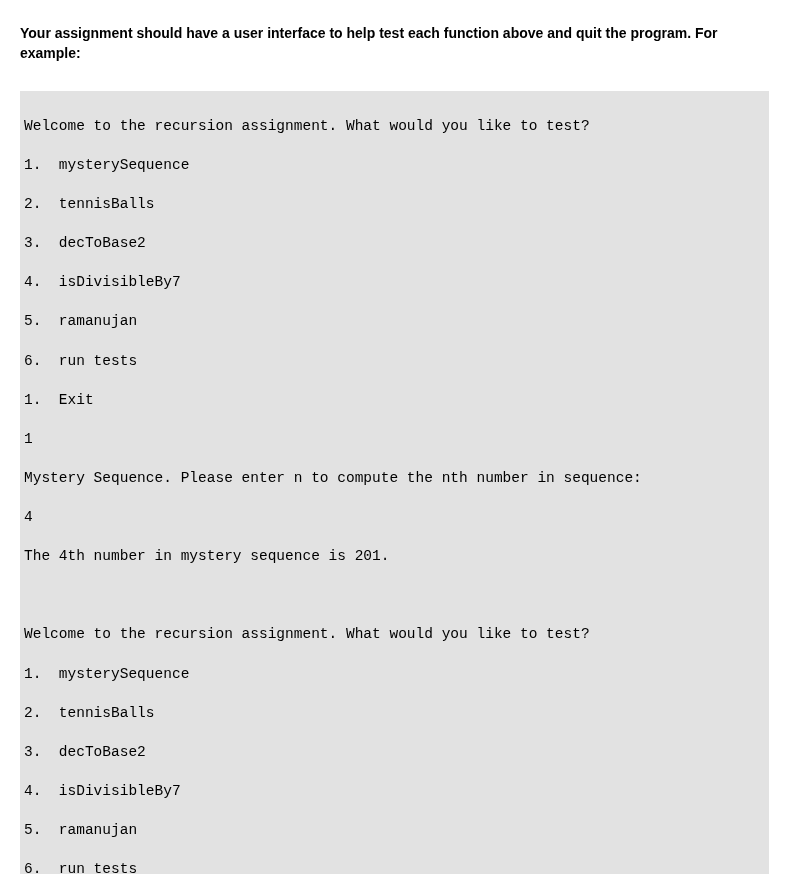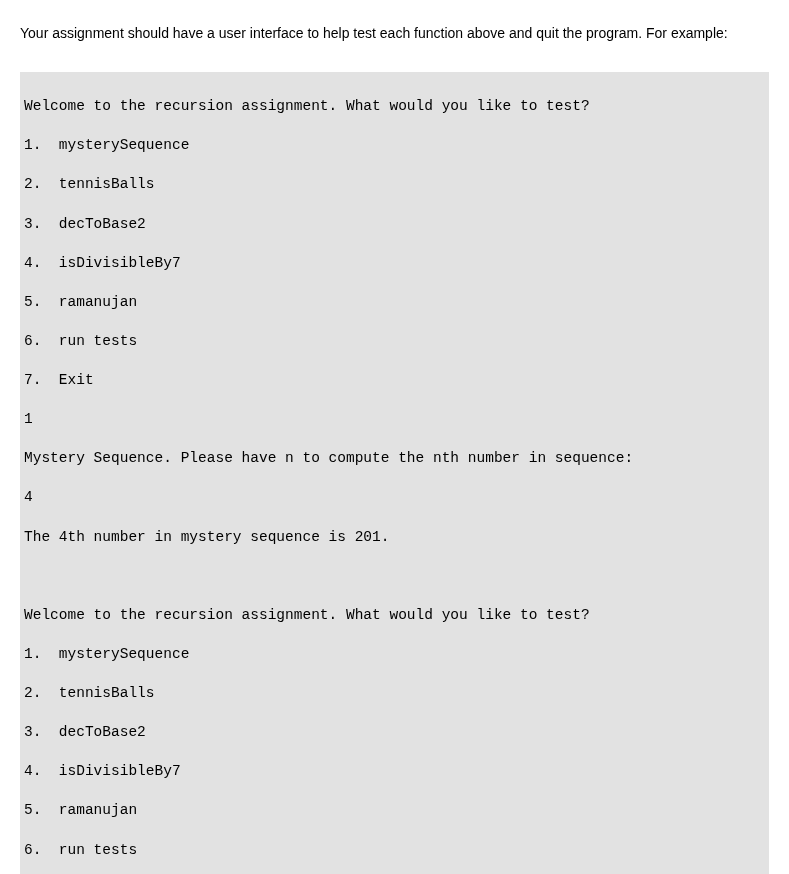--- a/index.html
+++ b/index.html
@@ -9,21 +9,21 @@
   }
   body {
     width: 789px;
     font-family: Verdana, Geneva, sans-serif;
     color: #000;
     box-sizing: border-box;
     padding: 24px 20px 20px 20px;
   }
   .instruction {
     font-size: 14px;
-    font-weight: normal;
+    font-weight: bold;
     line-height: 1.4;
     margin-bottom: 28px;
   }
   .console {
     background: #e2e2e2;
     font-family: Consolas, "Courier New", monospace;
     font-size: 14.5px;
     line-height: 1.35;
     white-space: pre;
     padding: 6px 4px 6px 4px;
@@ -42,23 +42,23 @@
 <div class="instruction">Your assignment should have a user interface to help test each function above and quit the program. For example:</div>
 
 <div class="console">
 <span class="line">Welcome to the recursion assignment. What would you like to test?</span>
 <span class="line">1.  mysterySequence</span>
 <span class="line">2.  tennisBalls</span>
 <span class="line">3.  decToBase2</span>
 <span class="line">4.  isDivisibleBy7</span>
 <span class="line">5.  ramanujan</span>
 <span class="line">6.  run tests</span>
-<span class="line">7.  Exit</span>
+<span class="line">1.  Exit</span>
 <span class="line">1</span>
-<span class="line">Mystery Sequence. Please have n to compute the nth number in sequence:</span>
+<span class="line">Mystery Sequence. Please enter n to compute the nth number in sequence:</span>
 <span class="line">4</span>
 <span class="line">The 4th number in mystery sequence is 201.</span>
 <span class="line blank"></span>
 <span class="line">Welcome to the recursion assignment. What would you like to test?</span>
 <span class="line">1.  mysterySequence</span>
 <span class="line">2.  tennisBalls</span>
 <span class="line">3.  decToBase2</span>
 <span class="line">4.  isDivisibleBy7</span>
 <span class="line">5.  ramanujan</span>
 <span class="line">6.  run tests</span>

